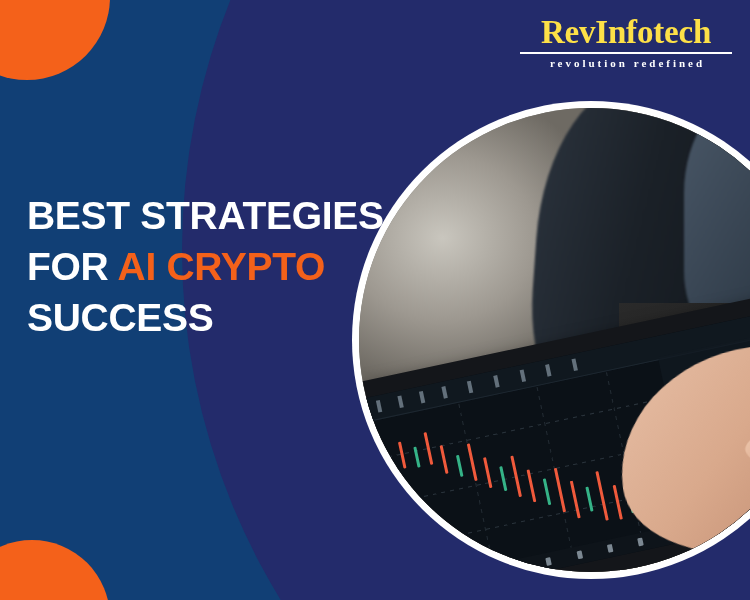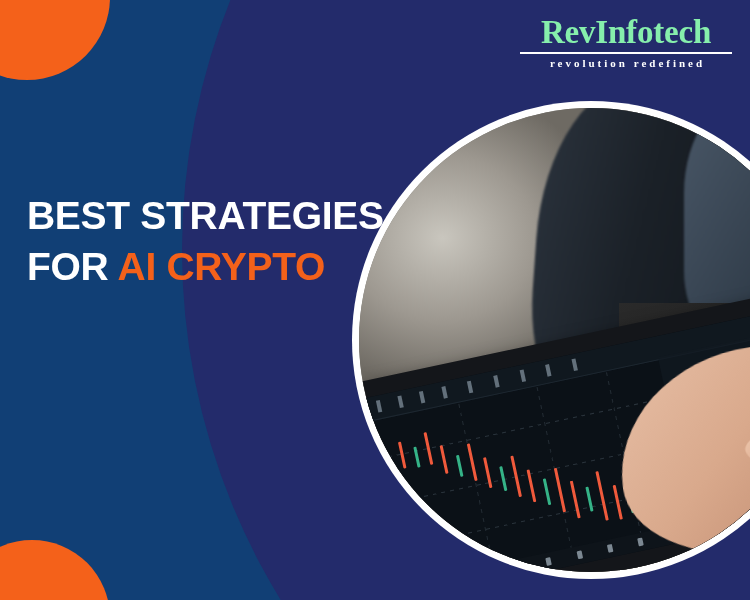--- a/index.html
+++ b/index.html
@@ -60,21 +60,21 @@
     top: 16px;
     width: 212px;
     text-align: center;
     user-select: none;
   }
   .logo-word {
     font-family: "Liberation Serif", serif;
     font-weight: bold;
     font-size: 33px;
     line-height: 1.02;
-    color: #86efac;
+    color: #fde047;
     letter-spacing: -0.2px;
     white-space: nowrap;
   }
   .logo-rule {
     width: 100%;
     height: 2px;
     background: #FFFFFF;
     margin: 2px 0 3px 0;
   }
   .logo-tag {
@@ -296,20 +296,21 @@
 
   <div class="logo">
     <div class="logo-word">RevInfotech</div>
     <div class="logo-rule"></div>
     <div class="logo-tag">revolution redefined</div>
   </div>
 
   <div class="headline">
     <span class="hl-line">BEST STRATEGIES</span>
     <span class="hl-line"><span>FOR </span><span class="hl-accent">AI CRYPTO</span></span>
+    <span class="hl-line">SUCCESS</span>
   </div>
 
   <div class="photo-ring">
     <div class="photo-clip">
       <div class="ph-bg"></div>
       <div class="ph-leg"></div>
       <div class="ph-leg2"></div>
       <div class="ph-dark-right"></div>
 
       <div class="tablet">

